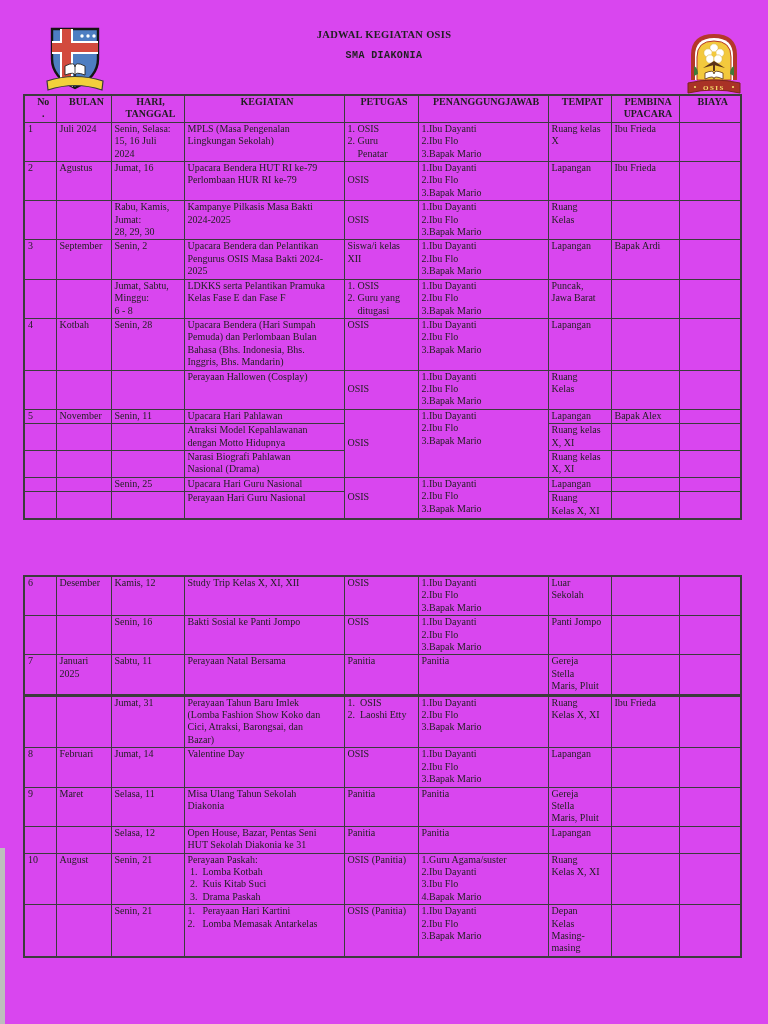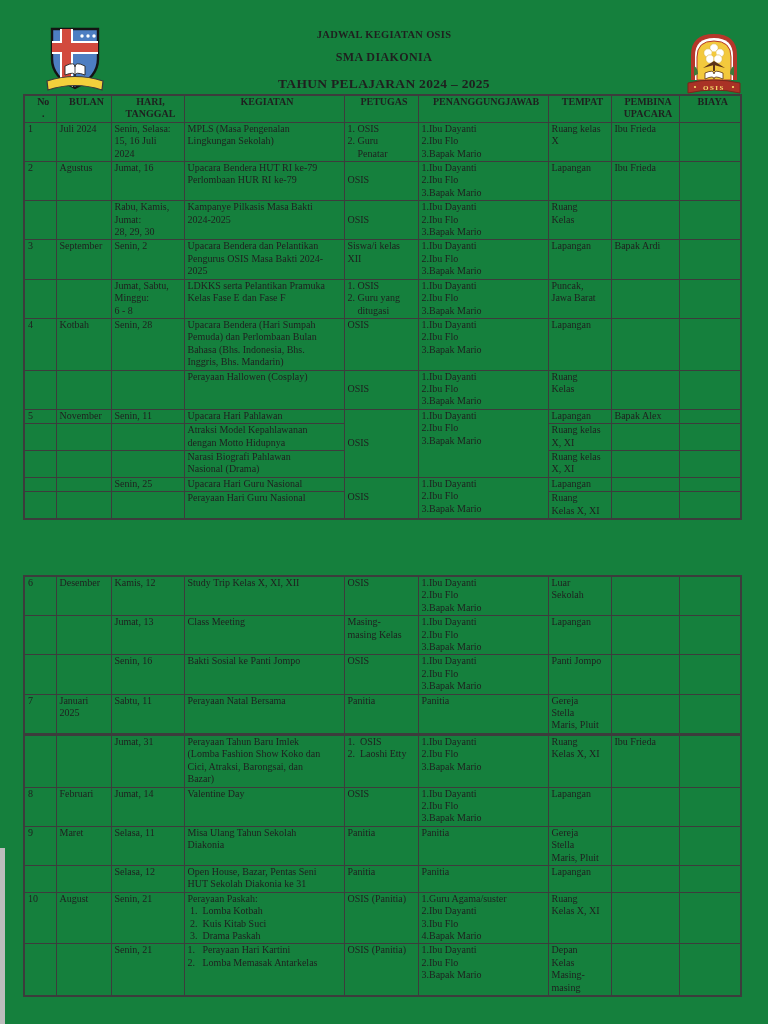--- a/index.html
+++ b/index.html
@@ -1,23 +1,23 @@
 <!DOCTYPE html>
 <html><head>
 <meta charset="utf-8">
 <style>
   html,body { margin:0; padding:0; background:#ffffff; }
   .page {
-    position:relative; width:768px; height:1024px; background:#15803d;
+    position:relative; width:768px; height:1024px; background:#d946ef;
     overflow:hidden; font-family:"Liberation Serif","DejaVu Serif",serif;
     color:#1f1f1f;
   }
   .titles { position:absolute; left:0; right:0; top:29px; text-align:center; }
   .title-1 { font-size:10.5px; font-weight:bold; letter-spacing:0.3px; margin-bottom:10px; }
-  .title-2 { font-size:12px; font-weight:bold; letter-spacing:0.4px; margin-bottom:11px; }
+  .title-2 { font-size:10px; font-weight:bold; letter-spacing:0.4px; margin-bottom:20px;font-family:Liberation Mono, monospace; }
   .title-3 { font-size:13.5px; font-weight:bold; letter-spacing:0.3px; }
   .logo { position:absolute; }
   .logo-left  { left:44px; top:26px; width:62px; height:70px; }
   .logo-right { left:684px; top:30px; width:60px; height:66px; }
   table.sched {
     position:absolute; left:23px; width:717px;
     border-collapse:collapse; table-layout:fixed;
     border:2px solid #3c3c3c;
   }
   #tbl1 { top:94px; }
@@ -42,21 +42,20 @@
   }
 </style>
 </head>
 <body>
 
 <div class="page">
 
   <div class="titles">
     <div class="title-1">JADWAL KEGIATAN OSIS</div>
     <div class="title-2">SMA DIAKONIA</div>
-    <div class="title-3">TAHUN PELAJARAN 2024 – 2025</div>
   </div>
 
   <div class="logo logo-left">
     <svg width="62" height="70" viewBox="0 0 62 70">
       <defs>
         <clipPath id="shieldClip">
           <path d="M8 3 H54 V33 Q54 51 31 62 Q8 51 8 33 Z"></path>
         </clipPath>
       </defs>
       <path d="M8 3 H54 V33 Q54 51 31 62 Q8 51 8 33 Z" fill="#4d7ec2" stroke="#141414" stroke-width="2.4"></path>
@@ -329,34 +328,20 @@
 2.Ibu Flo
 3.Bapak Mario</td>
           <td>Luar
 Sekolah</td>
           <td></td>
           <td></td>
         </tr>
         <tr>
           <td></td>
           <td></td>
-          <td>Jumat, 13</td>
-          <td>Class Meeting</td>
-          <td>Masing-
-masing Kelas</td>
-          <td>1.Ibu Dayanti
-2.Ibu Flo
-3.Bapak Mario</td>
-          <td>Lapangan</td>
-          <td></td>
-          <td></td>
-        </tr>
-        <tr>
-          <td></td>
-          <td></td>
           <td>Senin, 16</td>
           <td>Bakti Sosial ke Panti Jompo</td>
           <td>OSIS</td>
           <td>1.Ibu Dayanti
 2.Ibu Flo
 3.Bapak Mario</td>
           <td>Panti Jompo</td>
           <td></td>
           <td></td>
         </tr>

